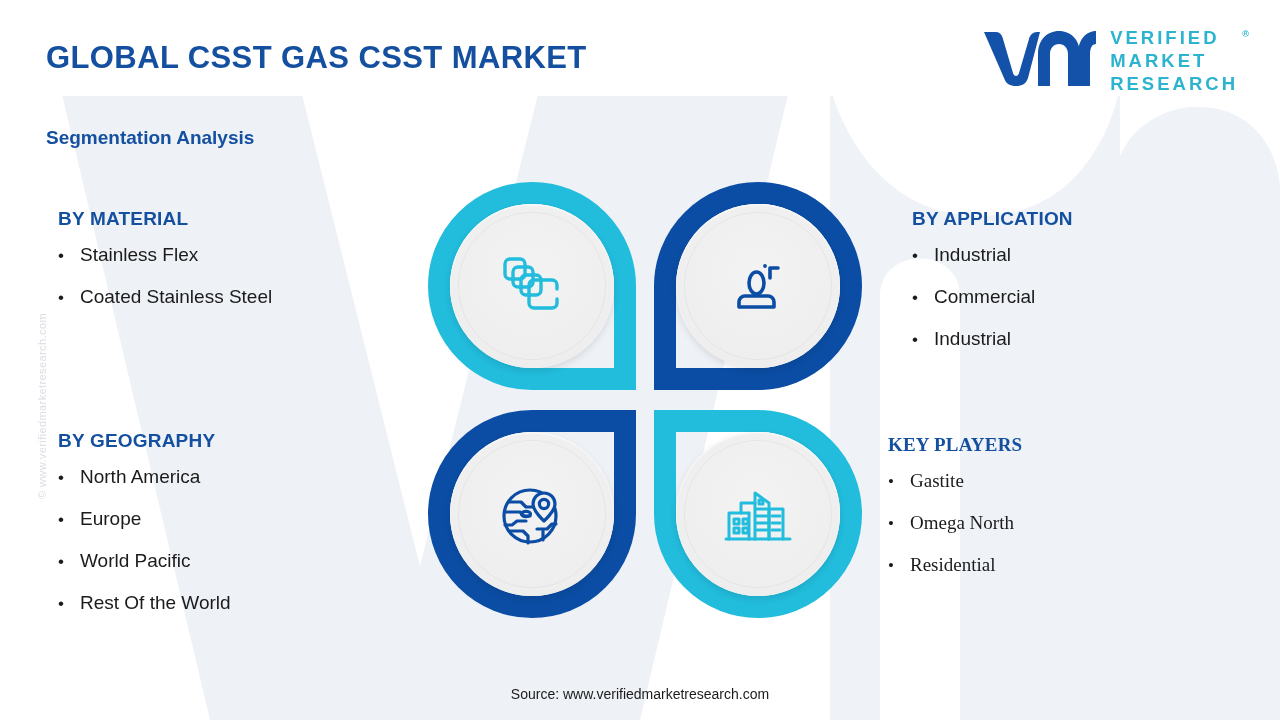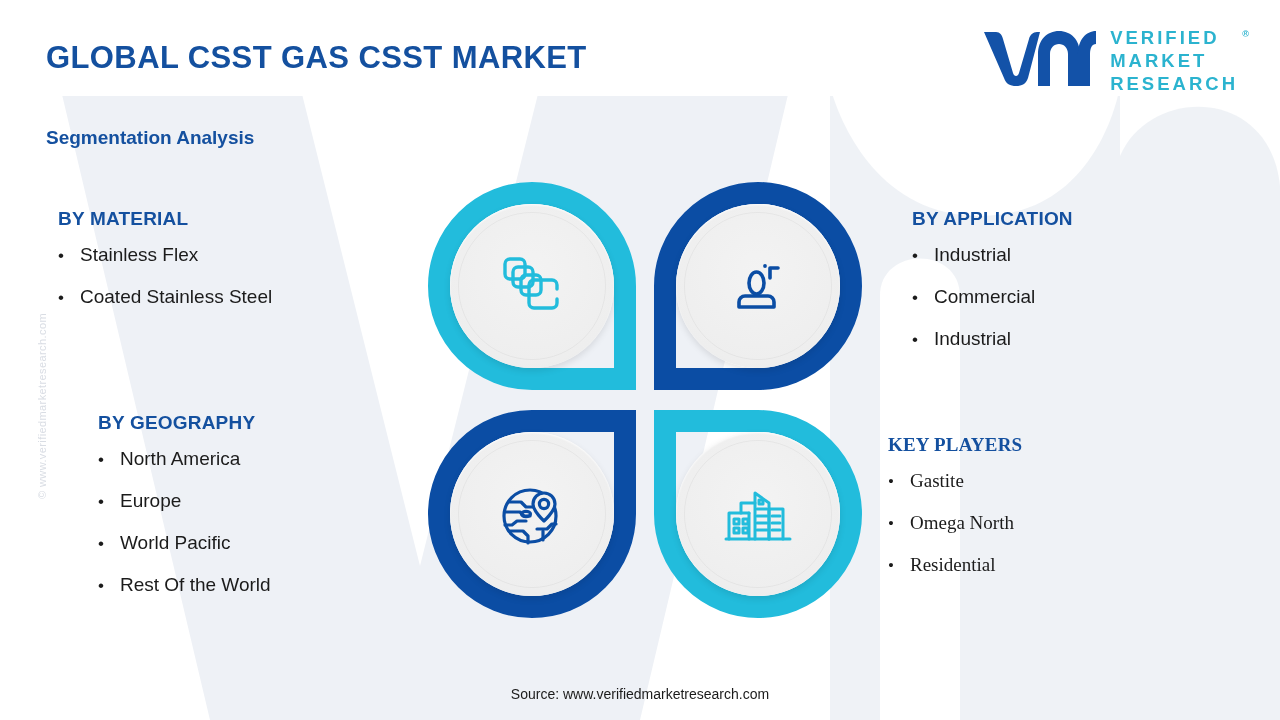--- a/index.html
+++ b/index.html
@@ -120,21 +120,21 @@
   }
   .seg-list li .bullet {
     width: 22px;
     flex: 0 0 22px;
     color: #1b1b1b;
     font-size: 17px;
     line-height: 22px;
   }
 
   #seg-material   { left: 58px;  top: 208px; }
-  #seg-geography  { left: 58px;  top: 412px; margin-left: 40px; }
+  #seg-geography  { left: 58px;  top: 430px; }
   #seg-application{ left: 888px; top: 208px; margin-left: 24px; }
   #seg-players    { left: 888px; top: 434px; font-family: Liberation Serif, serif; }
 
   
   .pinwheel {
     position: absolute;
     left: 428px;
     top: 182px;
     width: 434px;
     height: 436px;

